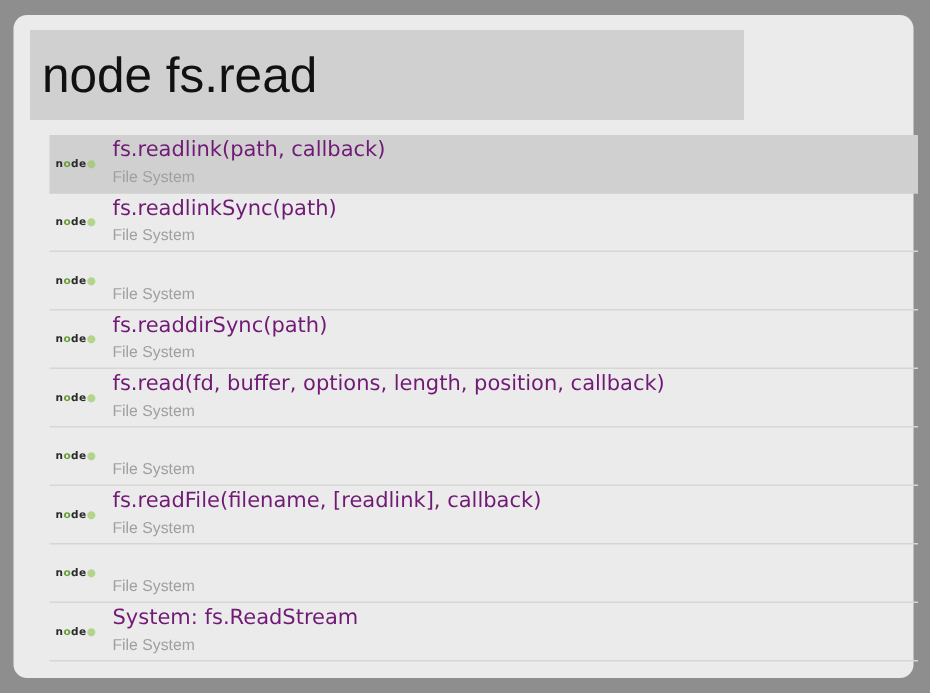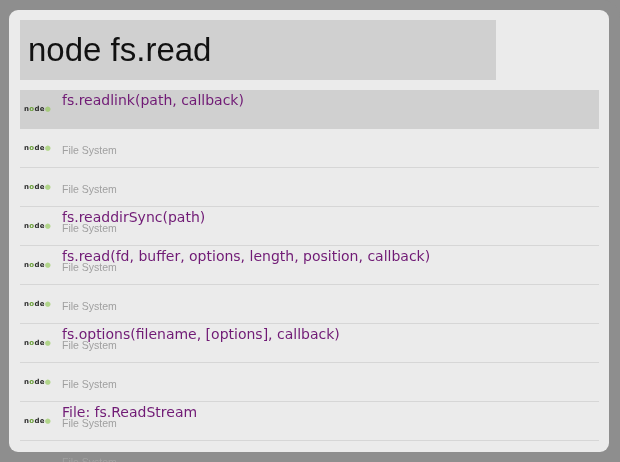--- a/index.html
+++ b/index.html
@@ -23,21 +23,21 @@
     position: absolute; left: 11px; top: 10px; width: 476px; height: 60px;
     background: #d0d0d0;
     box-sizing: border-box;
     padding-left: 8px;
     font-family: "Liberation Sans", sans-serif;
     font-size: 33px; color: #111;
     line-height: 60px;
     white-space: nowrap;
   }
   .results {
-    position: absolute; left: 11px; top: 80px; width: 579px; text-decoration: underline;
+    position: absolute; left: 24px; top: 80px; width: 579px; text-decoration: underline;
   }
   .row {
     height: 39px; position: relative;
     border-bottom: 1px solid #d6d6d6;
     box-sizing: border-box;
   }
   .row.selected { background: #d0d0d0; border-bottom-color: #d0d0d0; }
   .logo {
     position: absolute; left: 4px; top: 15px;
     font-family: "DejaVu Sans", sans-serif;
@@ -46,37 +46,38 @@
   }
   .logo .o { color: #6a9e3a; }
   .logo .dot { color: #8cc84b; opacity: 0.6; }
   .title {
     position: absolute; left: 42px; top: 2px;
     font-size: 14px; color: #701a75; white-space: nowrap;
   }
   .sub {
     position: absolute; left: 42px; top: 22px;
     font-family: "Liberation Sans", sans-serif;
-    font-size: 10.5px; color: #a0a0a0; white-space: nowrap; margin-top: 32px;
+    font-size: 10.5px; color: #a0a0a0; white-space: nowrap;
   }
 </style>
 </head>
 <body>
 
 <div class="frame">
   <div class="panel">
     <div class="query">node fs.read</div>
     <div class="results" id="results">
         <div class="row selected">
           <span class="logo"><span>n</span><span class="o">o</span><span>de</span><span class="dot">●</span></span>
           <span class="title">fs.readlink(path, callback)</span>
           <span class="sub">File System</span>
         </div>
         <div class="row">
           <span class="logo"><span>n</span><span class="o">o</span><span>de</span><span class="dot">●</span></span>
+          <span class="title">fs.readlinkSync(path)</span>
           <span class="sub">File System</span>
         </div>
         <div class="row">
           <span class="logo"><span>n</span><span class="o">o</span><span>de</span><span class="dot">●</span></span>
           <span class="sub">File System</span>
         </div>
         <div class="row">
           <span class="logo"><span>n</span><span class="o">o</span><span>de</span><span class="dot">●</span></span>
           <span class="title">fs.readdirSync(path)</span>
           <span class="sub">File System</span>
@@ -85,27 +86,27 @@
           <span class="logo"><span>n</span><span class="o">o</span><span>de</span><span class="dot">●</span></span>
           <span class="title">fs.read(fd, buffer, options, length, position, callback)</span>
           <span class="sub">File System</span>
         </div>
         <div class="row">
           <span class="logo"><span>n</span><span class="o">o</span><span>de</span><span class="dot">●</span></span>
           <span class="sub">File System</span>
         </div>
         <div class="row">
           <span class="logo"><span>n</span><span class="o">o</span><span>de</span><span class="dot">●</span></span>
-          <span class="title">fs.options(filename, [options], callback)</span>
+          <span class="title">fs.readFile(filename, [readlink], callback)</span>
           <span class="sub">File System</span>
         </div>
         <div class="row">
           <span class="logo"><span>n</span><span class="o">o</span><span>de</span><span class="dot">●</span></span>
           <span class="sub">File System</span>
         </div>
         <div class="row">
           <span class="logo"><span>n</span><span class="o">o</span><span>de</span><span class="dot">●</span></span>
-          <span class="title">File: fs.ReadStream</span>
+          <span class="title">System: fs.ReadStream</span>
           <span class="sub">File System</span>
         </div>
       </div>
   </div>
 </div>
 
 </body></html>

